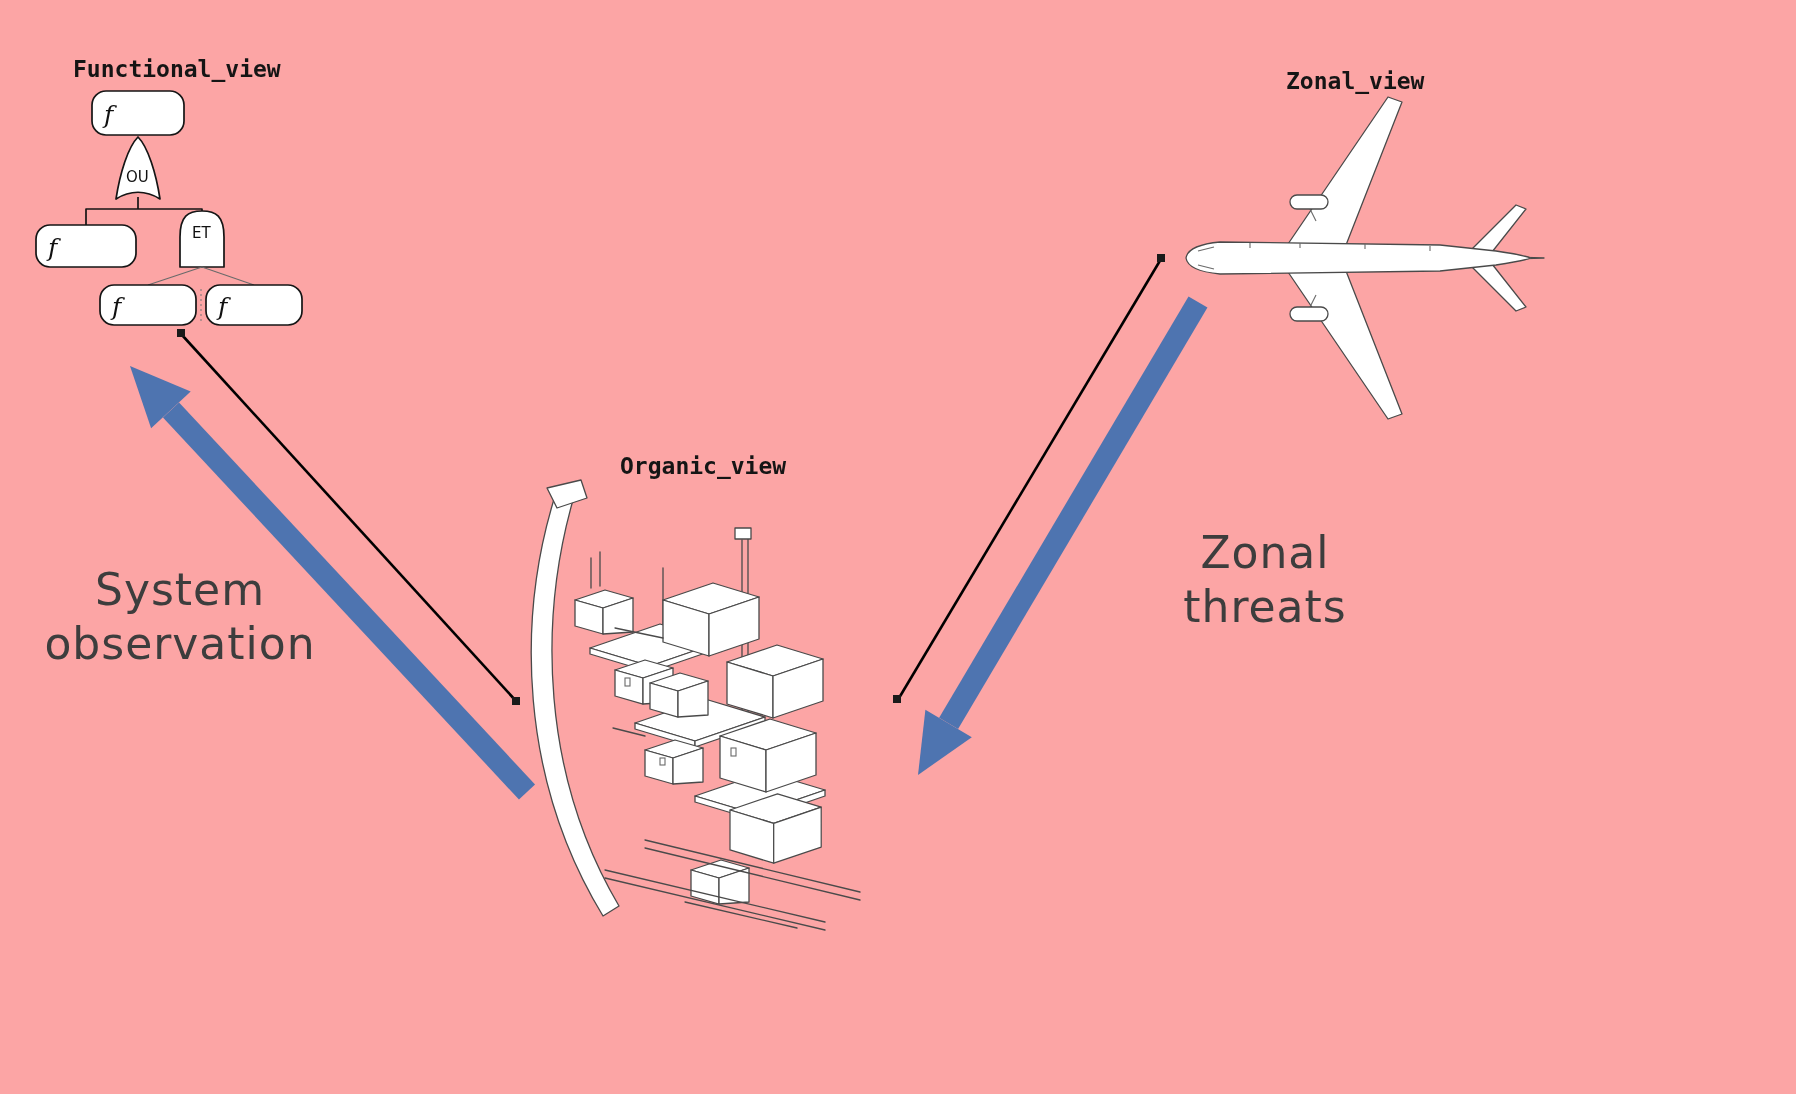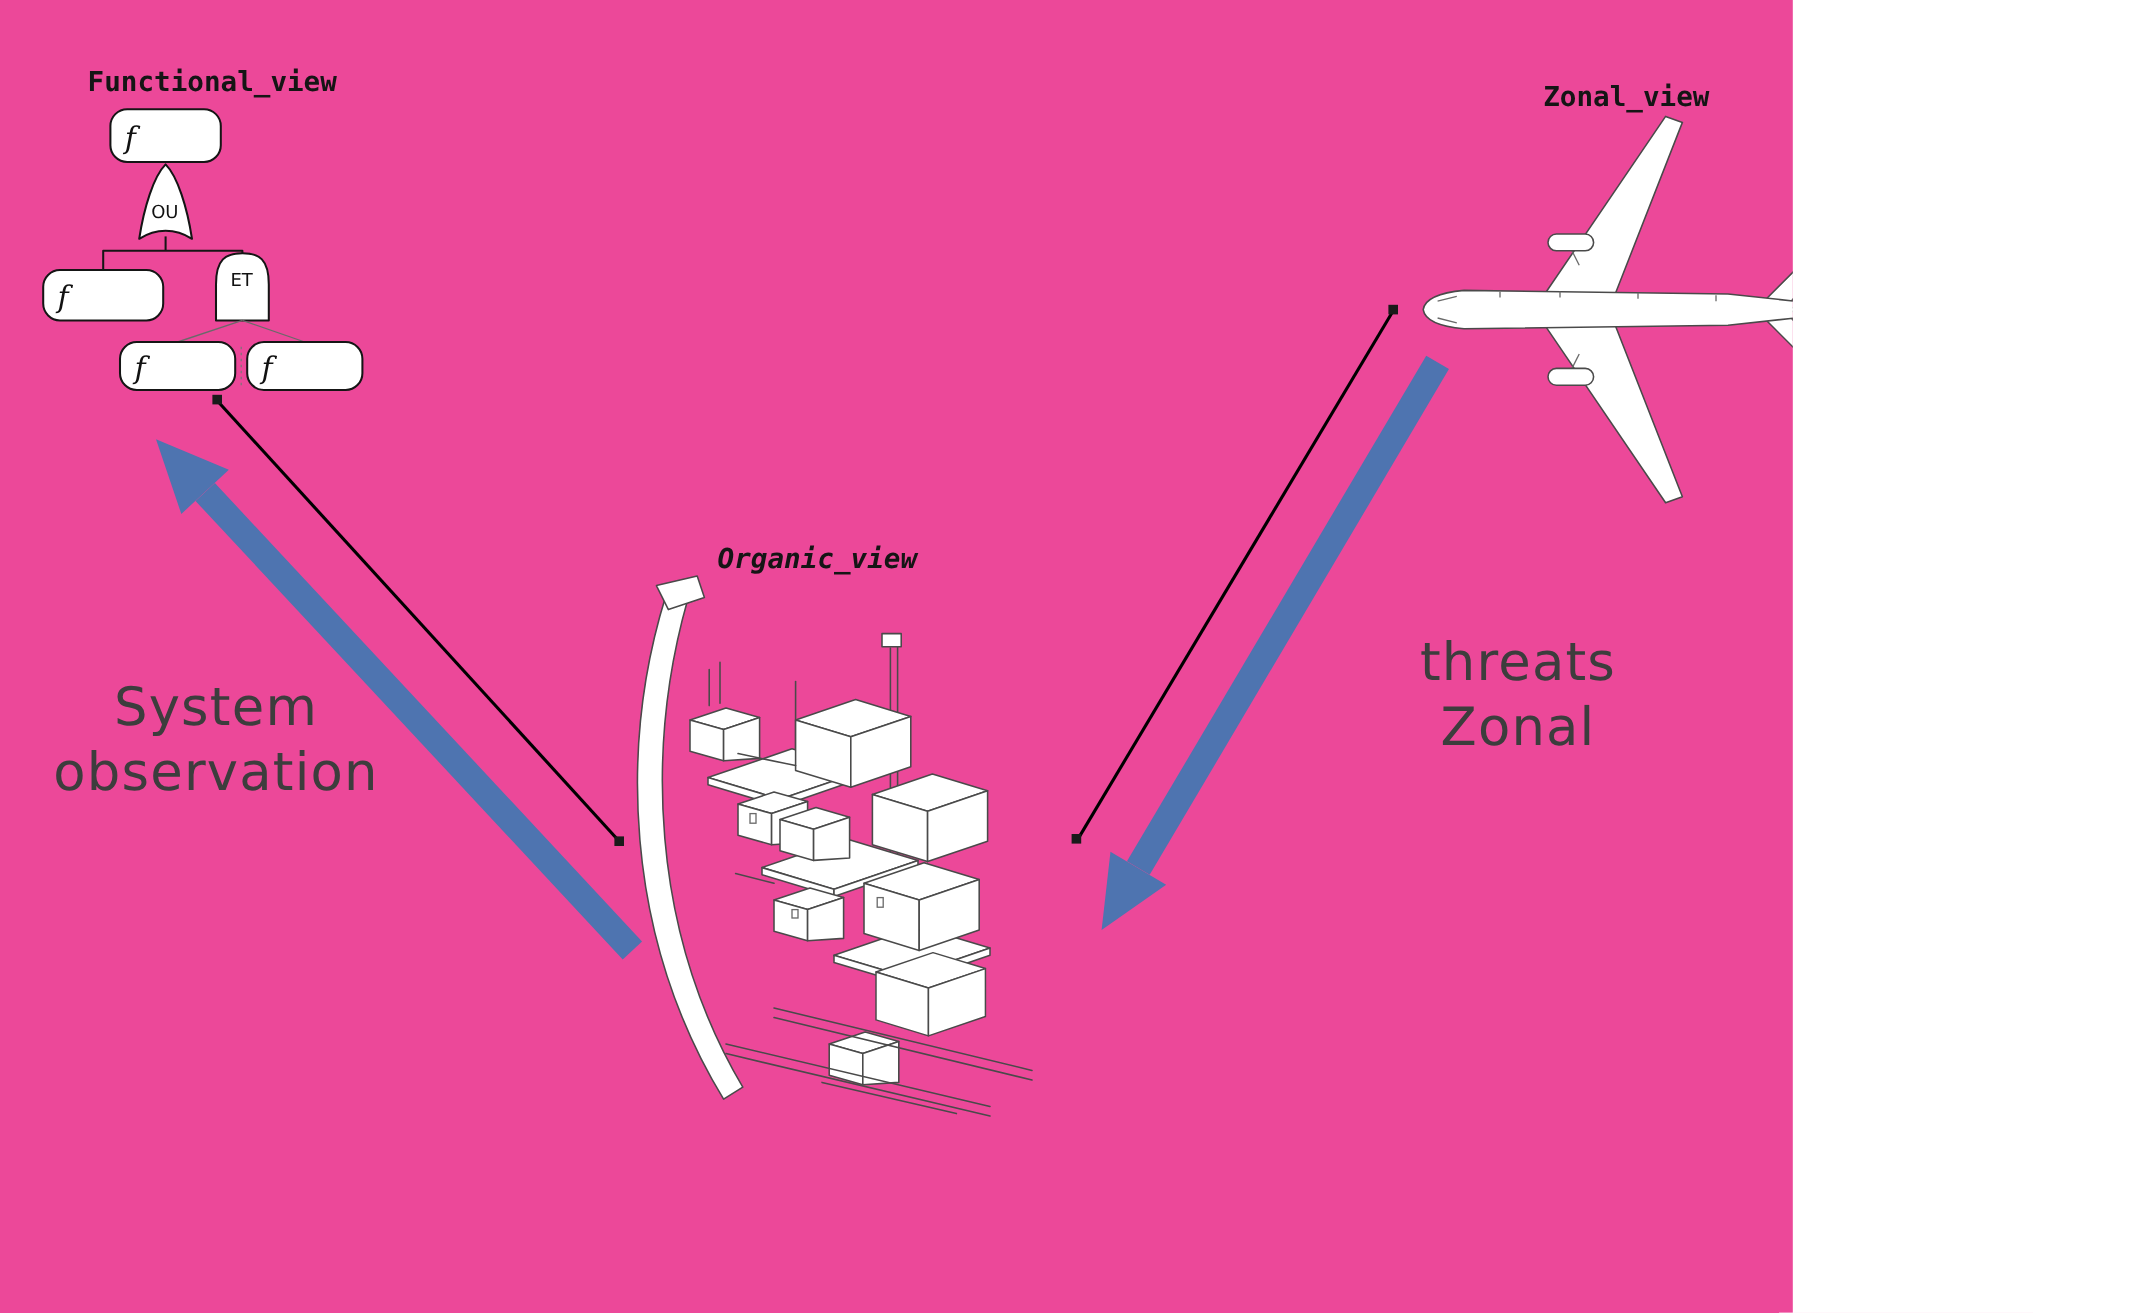--- a/index.html
+++ b/index.html
@@ -1,18 +1,18 @@
 <!DOCTYPE html>
 <html><head>
 <meta charset="utf-8">
 <style>
   html,body { margin:0; padding:0; background:#ffffff; }
   .canvas {
-    position:relative; width:1494px; height:1094px;
-    background:#ec4899; overflow:hidden;
+    position:relative; width:1796px; height:1094px;
+    background:#fca5a5; overflow:hidden;
     font-family:"DejaVu Sans", sans-serif;
   }
   .abs { position:absolute; }
   .mono-label {
     position:absolute;
     font-family:"DejaVu Sans Mono", monospace;
     font-weight:700; font-size:23px; color:#151515; white-space:nowrap;
   }
   .big-label {
     position:absolute; font-size:44px; color:#3d3d3d;
@@ -30,29 +30,29 @@
   .black-line { stroke:#000000; stroke-width:2.6; }
   .end-square { fill:#1a1a1a; }
 </style>
 </head>
 <body>
 
 <div class="canvas">
 
   <div class="mono-label" style="left:73px; top:56px;">Functional_view</div>
   <div class="mono-label" style="left:1286px; top:56px;margin-top:12px;">Zonal_view</div>
-  <div class="mono-label" style="left:598px; top:453px;font-style:italic;">Organic_view</div>
+  <div class="mono-label" style="left:620px; top:453px;">Organic_view</div>
 
   <div class="big-label" style="left:-5px; top:563px; width:370px;">
     <div>System</div>
     <div>observation</div>
   </div>
   <div class="big-label" style="left:1120px; top:526px; width:290px;">
+    <div>Zonal</div>
     <div>threats</div>
-    <div>Zonal</div>
   </div>
 
   <svg class="abs" style="left:30px; top:85px;" width="310" height="260" viewBox="0 0 310 260">
 
     <g>
       <rect class="ftfill" x="62" y="6" width="92" height="44" rx="14"></rect>
       <text class="ft-f" x="74" y="38">f</text>
     </g>
 
     <g>

